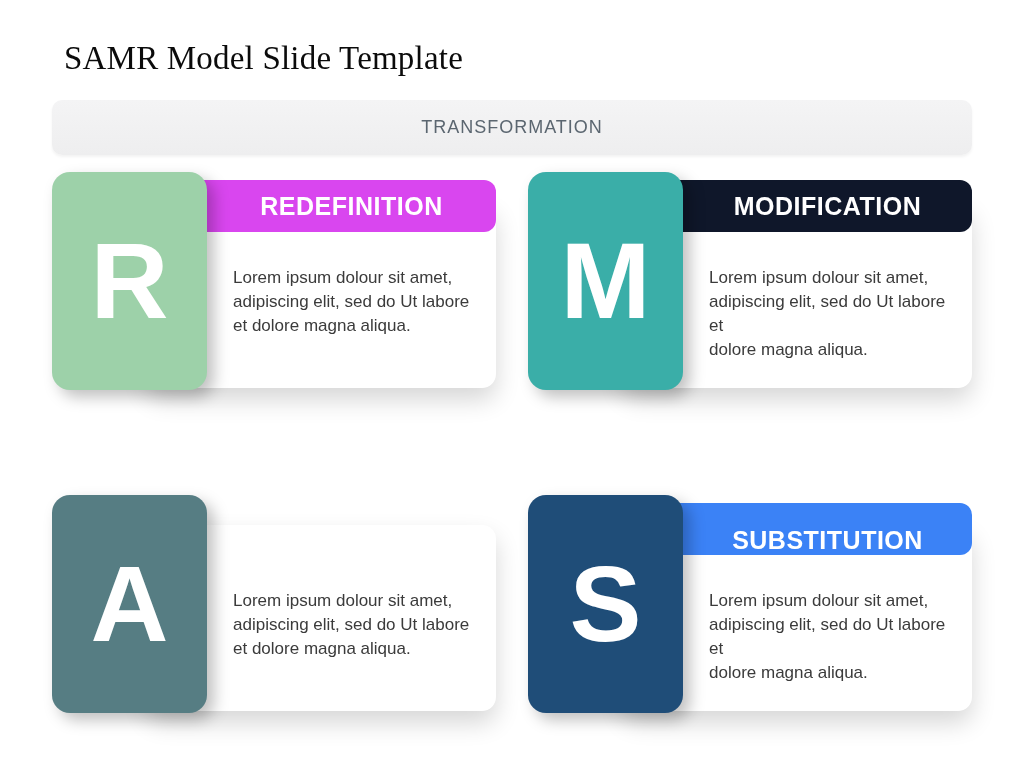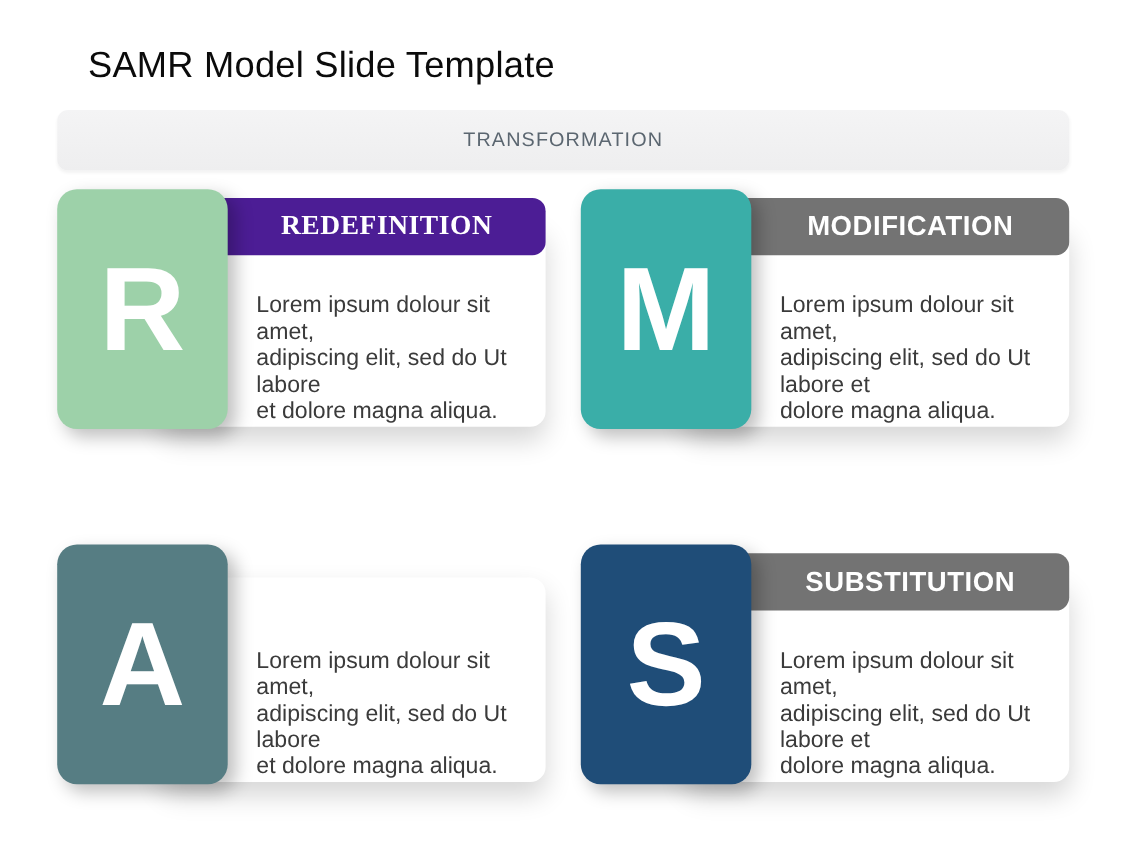--- a/index.html
+++ b/index.html
@@ -1,22 +1,22 @@
 <!DOCTYPE html>
 <html><head>
 <meta charset="utf-8">
 <style>
   html,body { margin:0; padding:0; background:#ffffff; }
   .slide {
     position:relative; width:1024px; height:768px; background:#ffffff;
     font-family:"Liberation Sans", sans-serif; overflow:hidden;
   }
   .slide-title {
-    position:absolute; left:80px; top:40px; margin:0;
-    font-size:33px; font-weight:400; color:#0b0b0b; letter-spacing:0.2px;
+    position:absolute; left:64px; top:40px; margin:0;
+    font-size:33px; font-weight:400; color:#0b0b0b; letter-spacing:0.2px;font-family:Liberation Serif, serif;
   }
   .banner {
     position:absolute; left:52px; width:920px; height:55px;
     background:linear-gradient(#f4f4f5, #eeeeef);
     border-radius:10px; box-shadow:0 2px 3px rgba(0,0,0,0.05);
     display:flex; align-items:center; justify-content:center;
     color:#5b6670; font-size:18px; letter-spacing:1px; font-weight:400;text-align:right;
   }
   .banner-top { top:100px; }
   .banner-bottom { top:418px; }
@@ -42,51 +42,51 @@
   }
   .card-tile {
     position:absolute; left:0; top:0; width:155px; height:218px;
     border-radius:18px; z-index:2;
     display:flex; align-items:center; justify-content:center;
     box-shadow:7px 7px 15px rgba(0,0,0,0.25);
     color:#ffffff; font-size:108px; font-weight:bold; line-height:1;
   }
   .card-text {
     position:absolute; left:181px; top:94px; width:250px; z-index:3;
-    color:#3b3b3b; font-size:21px; line-height:24px;
+    color:#3b3b3b; font-size:17px; line-height:24px;
     white-space:pre-line;
   }
 </style>
 </head>
 <body>
 
 <div class="slide">
 
   <h1 class="slide-title">SAMR Model Slide Template</h1>
 
   <div class="banner banner-top">
     <span>TRANSFORMATION</span>
   </div>
 
   <div class="card row1 card-left">
     <div class="card-body"></div>
-    <div class="card-header" style="background: #4c1d95; font-family: Liberation Serif, serif;">
+    <div class="card-header" style="background: #d946ef;">
       <span>REDEFINITION</span>
     </div>
     <div class="card-tile" style="background: rgb(157, 209, 169);">
       <span>R</span>
     </div>
     <div class="card-text">Lorem ipsum dolour sit amet,
 adipiscing elit, sed do Ut labore
 et dolore magna aliqua.</div>
   </div>
 
   <div class="card row1 card-right">
     <div class="card-body"></div>
-    <div class="card-header" style="background: #737373;">
+    <div class="card-header" style="background: #0f172a;">
       <span>MODIFICATION</span>
     </div>
     <div class="card-tile" style="background: rgb(58, 174, 168);">
       <span>M</span>
     </div>
     <div class="card-text">Lorem ipsum dolour sit amet,
 adipiscing elit, sed do Ut labore et
 dolore magna aliqua.</div>
   </div>
 
@@ -96,21 +96,21 @@
     <div class="card-tile" style="background: rgb(86, 125, 131);">
       <span>A</span>
     </div>
     <div class="card-text">Lorem ipsum dolour sit amet,
 adipiscing elit, sed do Ut labore
 et dolore magna aliqua.</div>
   </div>
 
   <div class="card row2 card-right">
     <div class="card-body"></div>
-    <div class="card-header" style="background: #737373;">
+    <div class="card-header" style="background: #3b82f6; align-items: flex-end;">
       <span>SUBSTITUTION</span>
     </div>
     <div class="card-tile" style="background: rgb(31, 77, 120);">
       <span>S</span>
     </div>
     <div class="card-text">Lorem ipsum dolour sit amet,
 adipiscing elit, sed do Ut labore et
 dolore magna aliqua.</div>
   </div>
 

